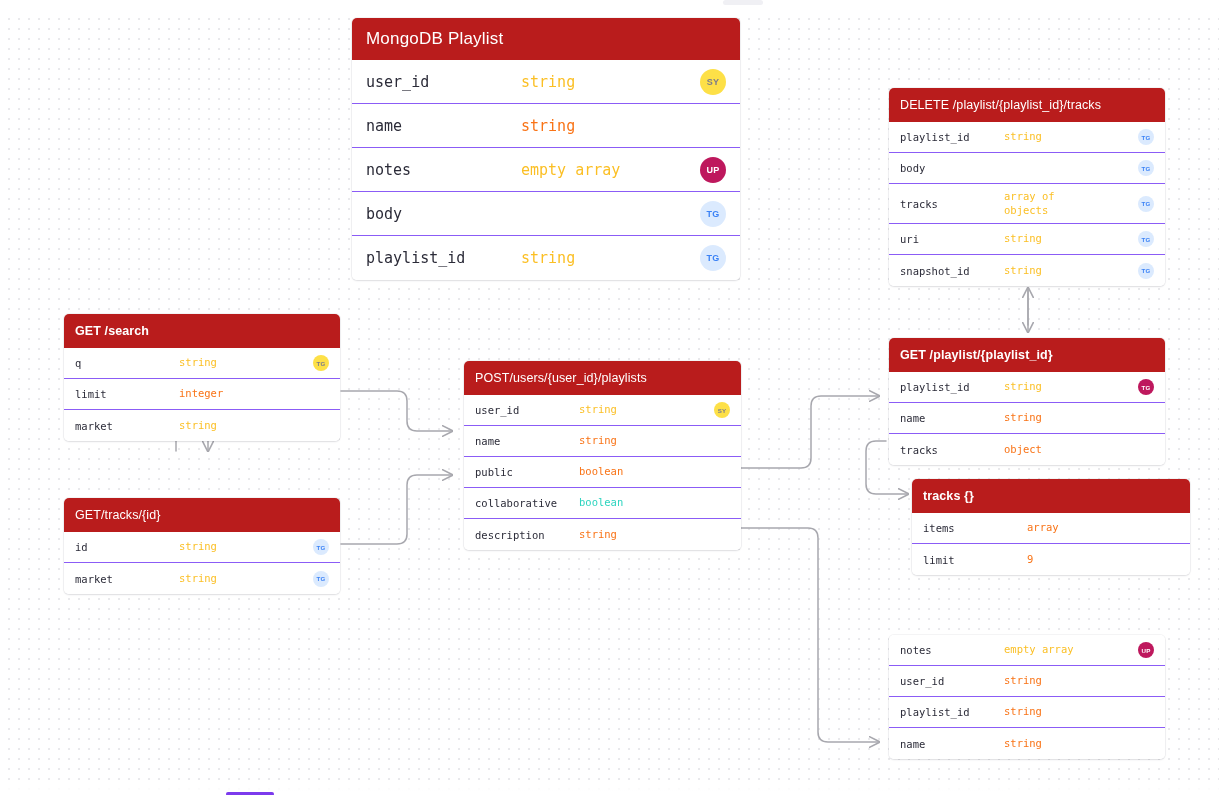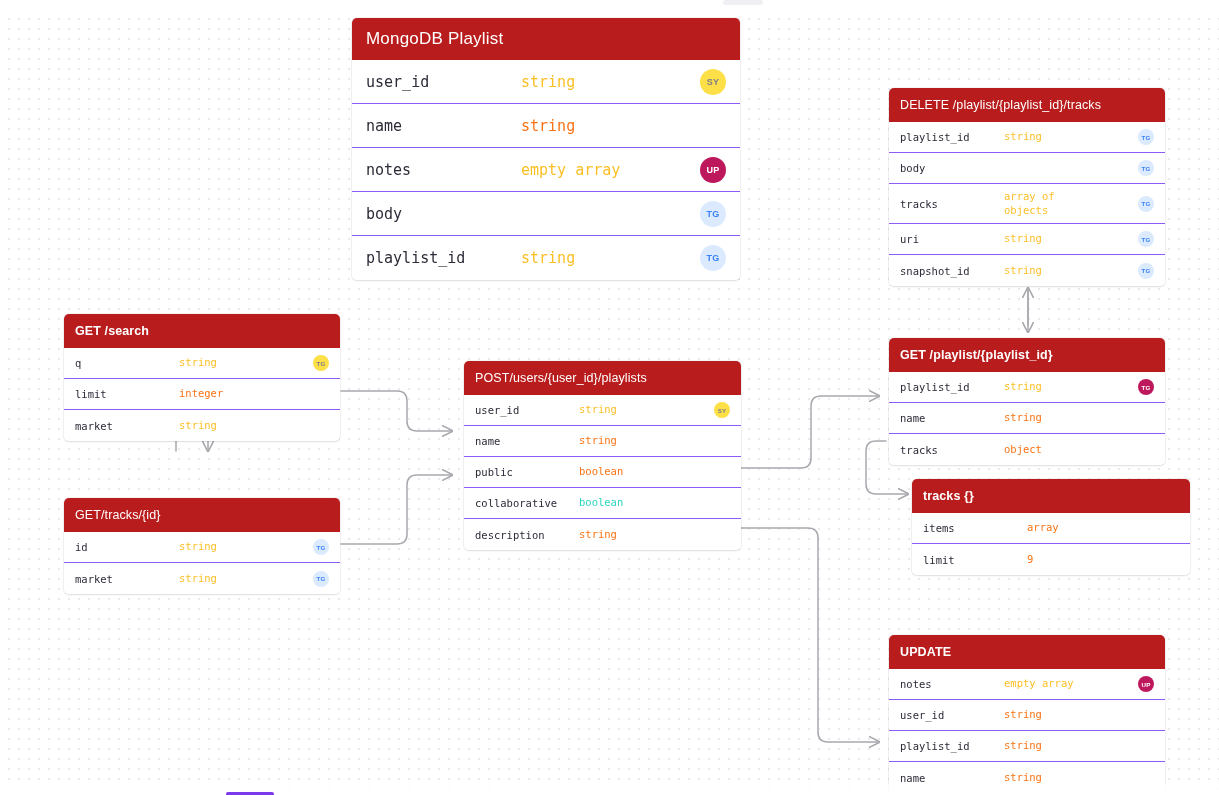--- a/index.html
+++ b/index.html
@@ -344,21 +344,20 @@
     <span class="key">items</span>
     <span class="val t-orange">array</span>
   </div>
   <div class="row">
     <span class="key">limit</span>
     <span class="val t-orange">9</span>
   </div>
 </div>
 
 <div class="card small" style="left:889px; top:635px; width:276px;">
-  <div class="card-header small bold">UPDATE</div>
 
   <div class="row">
     <span class="key">notes</span>
     <span class="val t-yellow">empty array</span>
     <span class="avatar av-yellow">UP</span>
   </div>
   <div class="row">
     <span class="key">user_id</span>
     <span class="val t-orange">string</span>
   </div>

